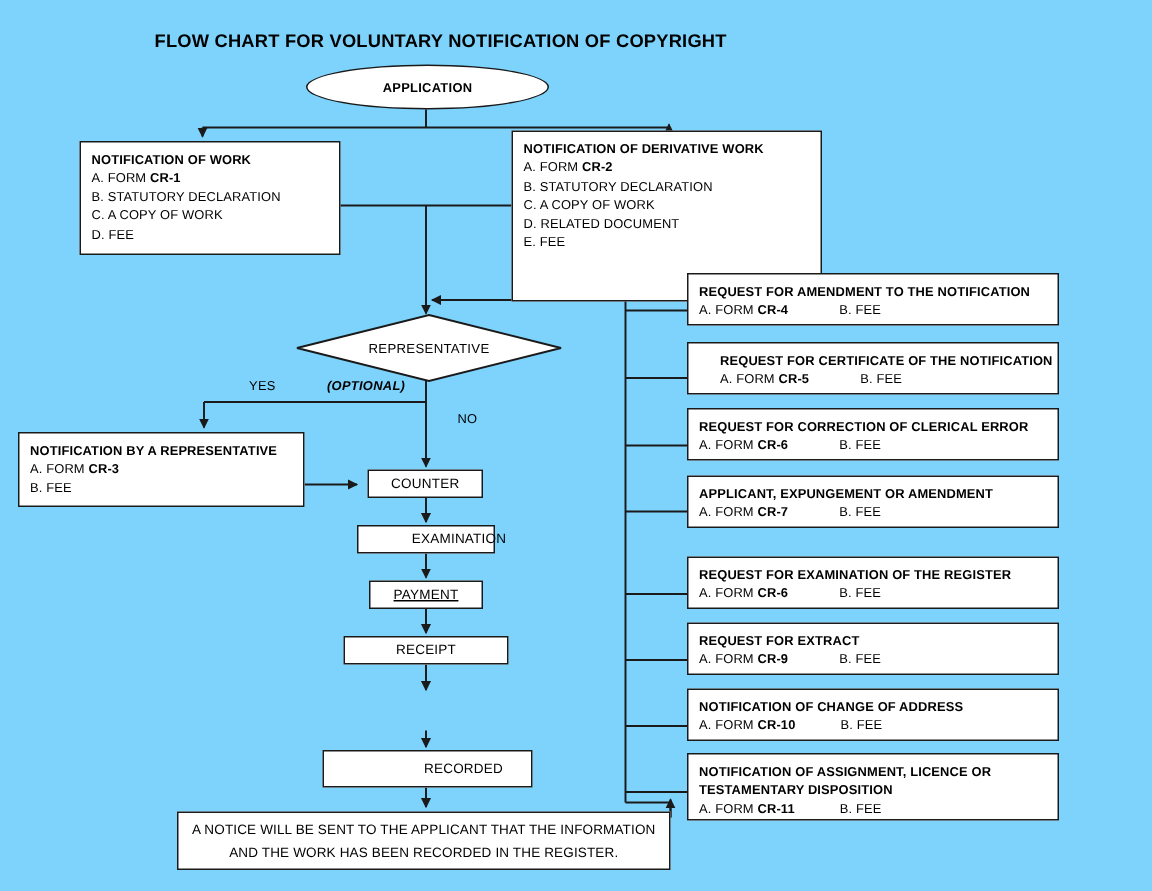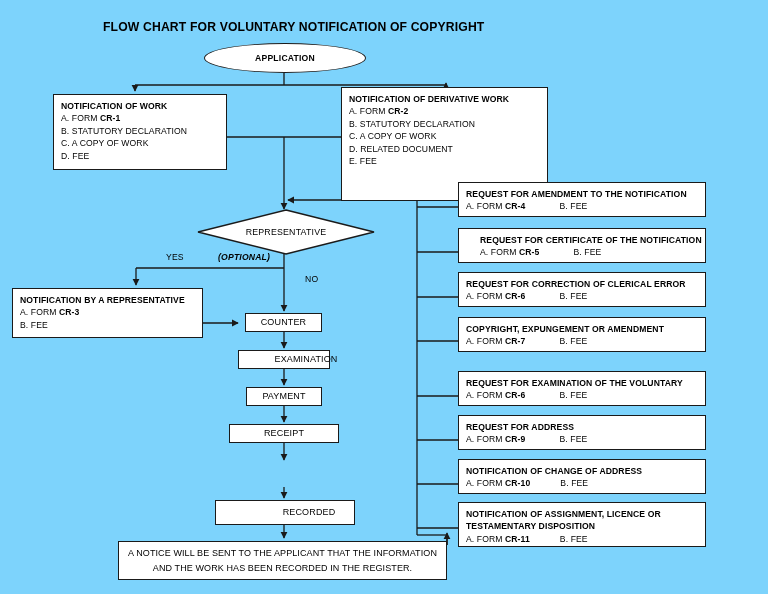--- a/index.html
+++ b/index.html
@@ -212,21 +212,21 @@
   </div>
 
   <div class="node simple" style="left:245px; top:313px; width:77px; height:19px;">
     <span>COUNTER</span>
   </div>
 
   <div class="node simple" style="left:238px; top:350px; width:92px; height:19px;padding-left:44px;">
     <span>EXAMINATION</span>
   </div>
 
-  <div class="node simple" style="left:246px; top:387px; width:76px; height:19px;">
+  <div class="node simple" style="left:246px; top:387px; width:76px; height:19px;text-decoration:underline;">
     <span>PAYMENT</span>
   </div>
 
   <div class="node simple" style="left:229px; top:424px; width:110px; height:19px;">
     <span>RECEIPT</span>
   </div>
 
 
   <div class="node simple" style="left:215px; top:500px; width:140px; height:25px;padding-left:48px;">
     <span>RECORDED</span>
@@ -246,31 +246,31 @@
     <span class="hd">REQUEST FOR CERTIFICATE OF THE NOTIFICATION</span>
     <span class="ln"><span>A. FORM </span><b>CR-5</b><span class="fee-col">B. FEE</span></span>
   </div>
 
   <div class="node listbox" style="left:458px; top:272px; width:248px; height:35px;">
     <span class="hd">REQUEST FOR CORRECTION OF CLERICAL ERROR</span>
     <span class="ln"><span>A. FORM </span><b>CR-6</b><span class="fee-col">B. FEE</span></span>
   </div>
 
   <div class="node listbox" style="left:458px; top:317px; width:248px; height:35px;">
-    <span class="hd">COPYRIGHT, EXPUNGEMENT OR AMENDMENT</span>
+    <span class="hd">APPLICANT, EXPUNGEMENT OR AMENDMENT</span>
     <span class="ln"><span>A. FORM </span><b>CR-7</b><span class="fee-col">B. FEE</span></span>
   </div>
 
   <div class="node listbox" style="left:458px; top:371px; width:248px; height:35px;">
-    <span class="hd">REQUEST FOR EXAMINATION OF THE VOLUNTARY</span>
+    <span class="hd">REQUEST FOR EXAMINATION OF THE REGISTER</span>
     <span class="ln"><span>A. FORM </span><b>CR-6</b><span class="fee-col">B. FEE</span></span>
   </div>
 
   <div class="node listbox" style="left:458px; top:415px; width:248px; height:35px;">
-    <span class="hd">REQUEST FOR ADDRESS</span>
+    <span class="hd">REQUEST FOR EXTRACT</span>
     <span class="ln"><span>A. FORM </span><b>CR-9</b><span class="fee-col">B. FEE</span></span>
   </div>
 
   <div class="node listbox" style="left:458px; top:459px; width:248px; height:35px;">
     <span class="hd">NOTIFICATION OF CHANGE OF ADDRESS</span>
     <span class="ln"><span>A. FORM </span><b>CR-10</b><span class="fee-col wide">B. FEE</span></span>
   </div>
 
   <div class="node listbox" style="left:458px; top:502px; width:248px; height:45px;">
     <span class="hd">NOTIFICATION OF ASSIGNMENT, LICENCE OR</span>

